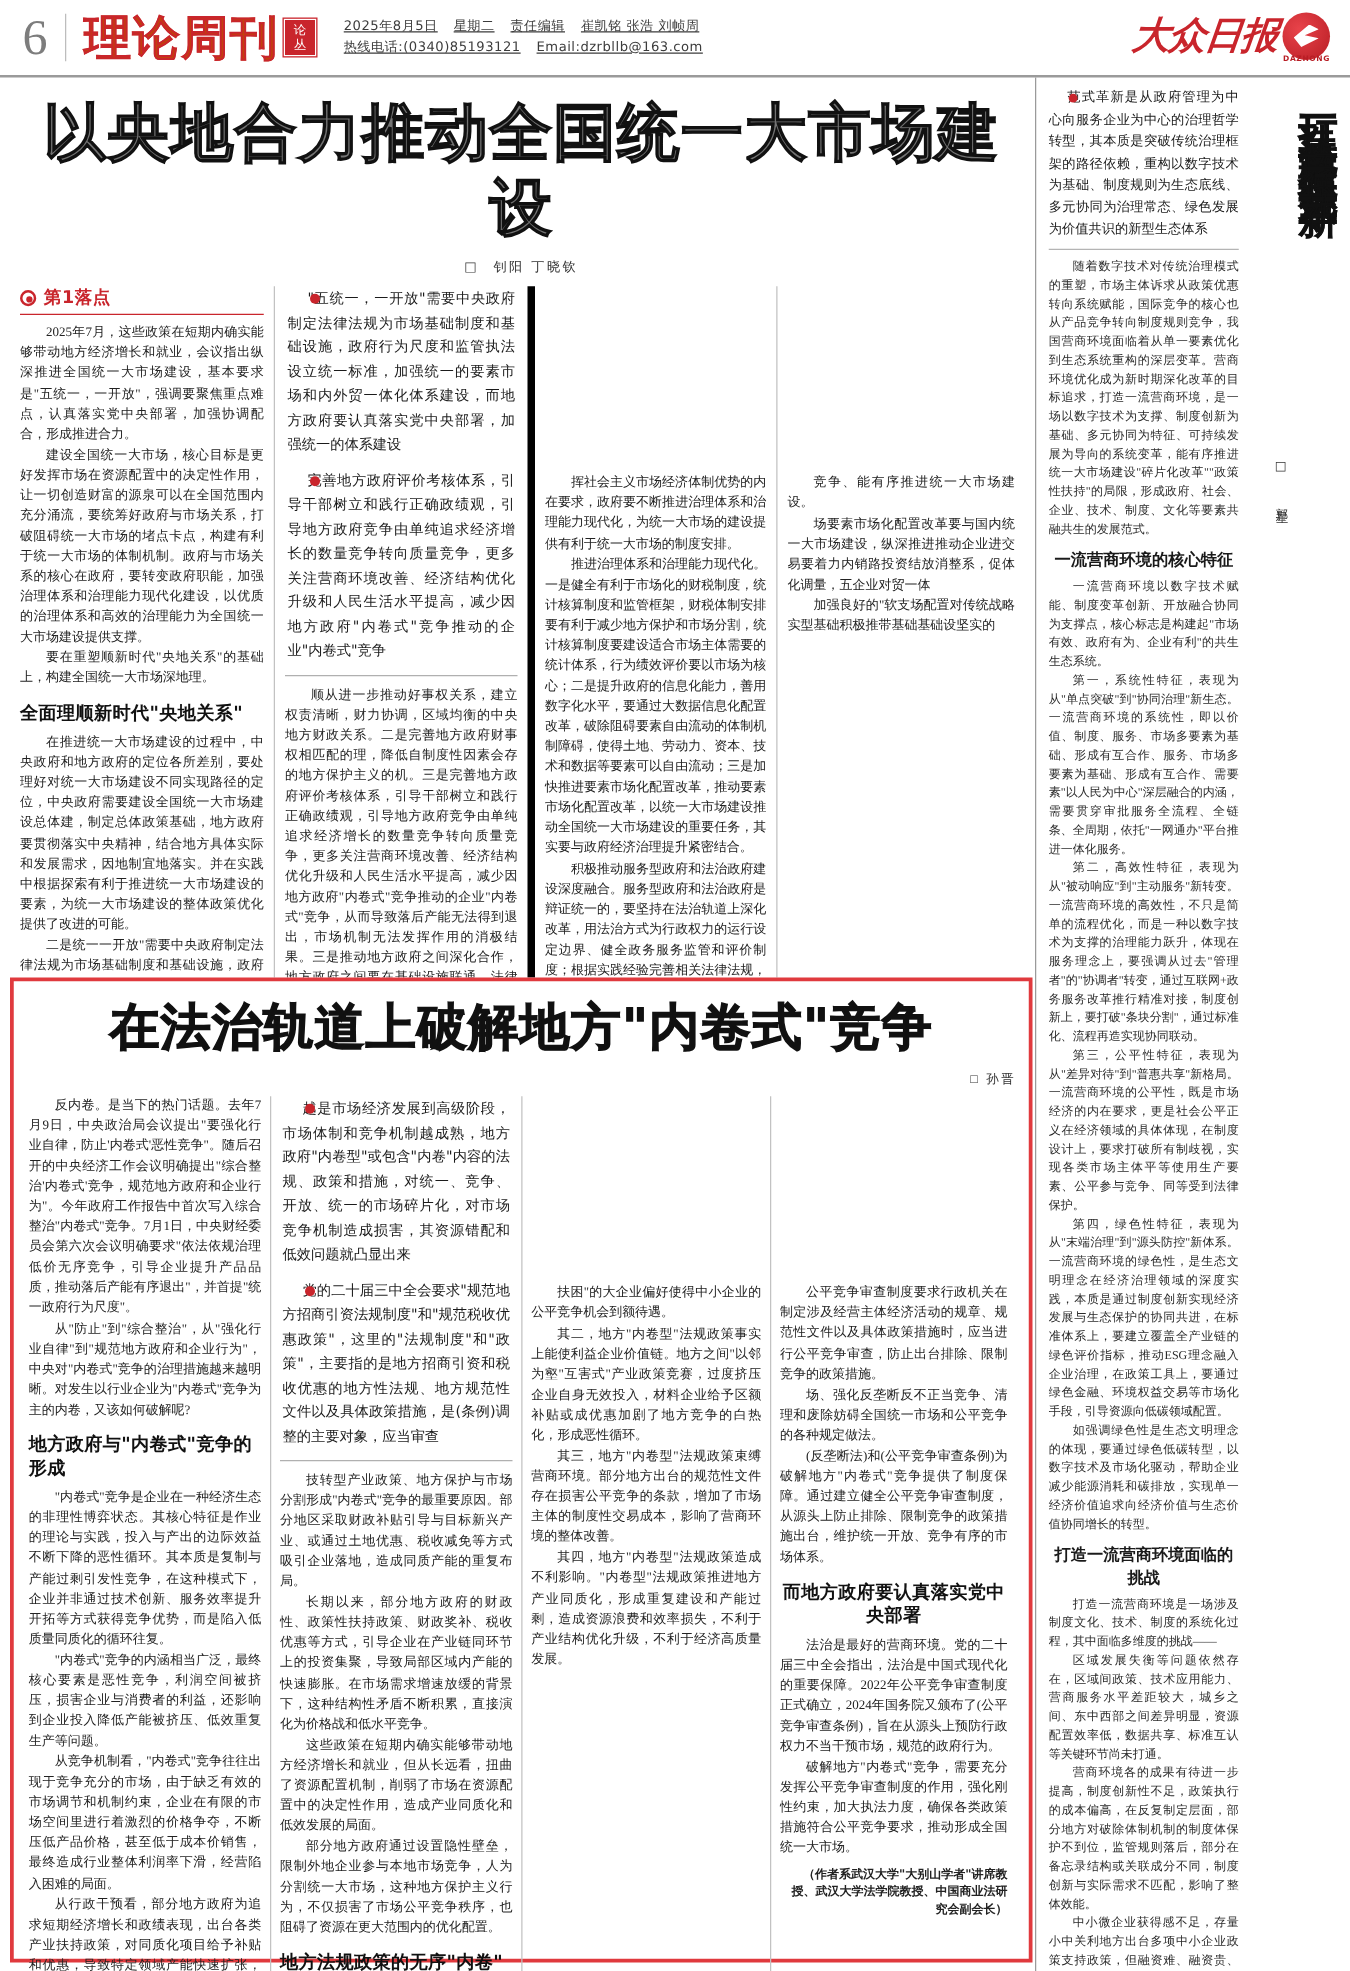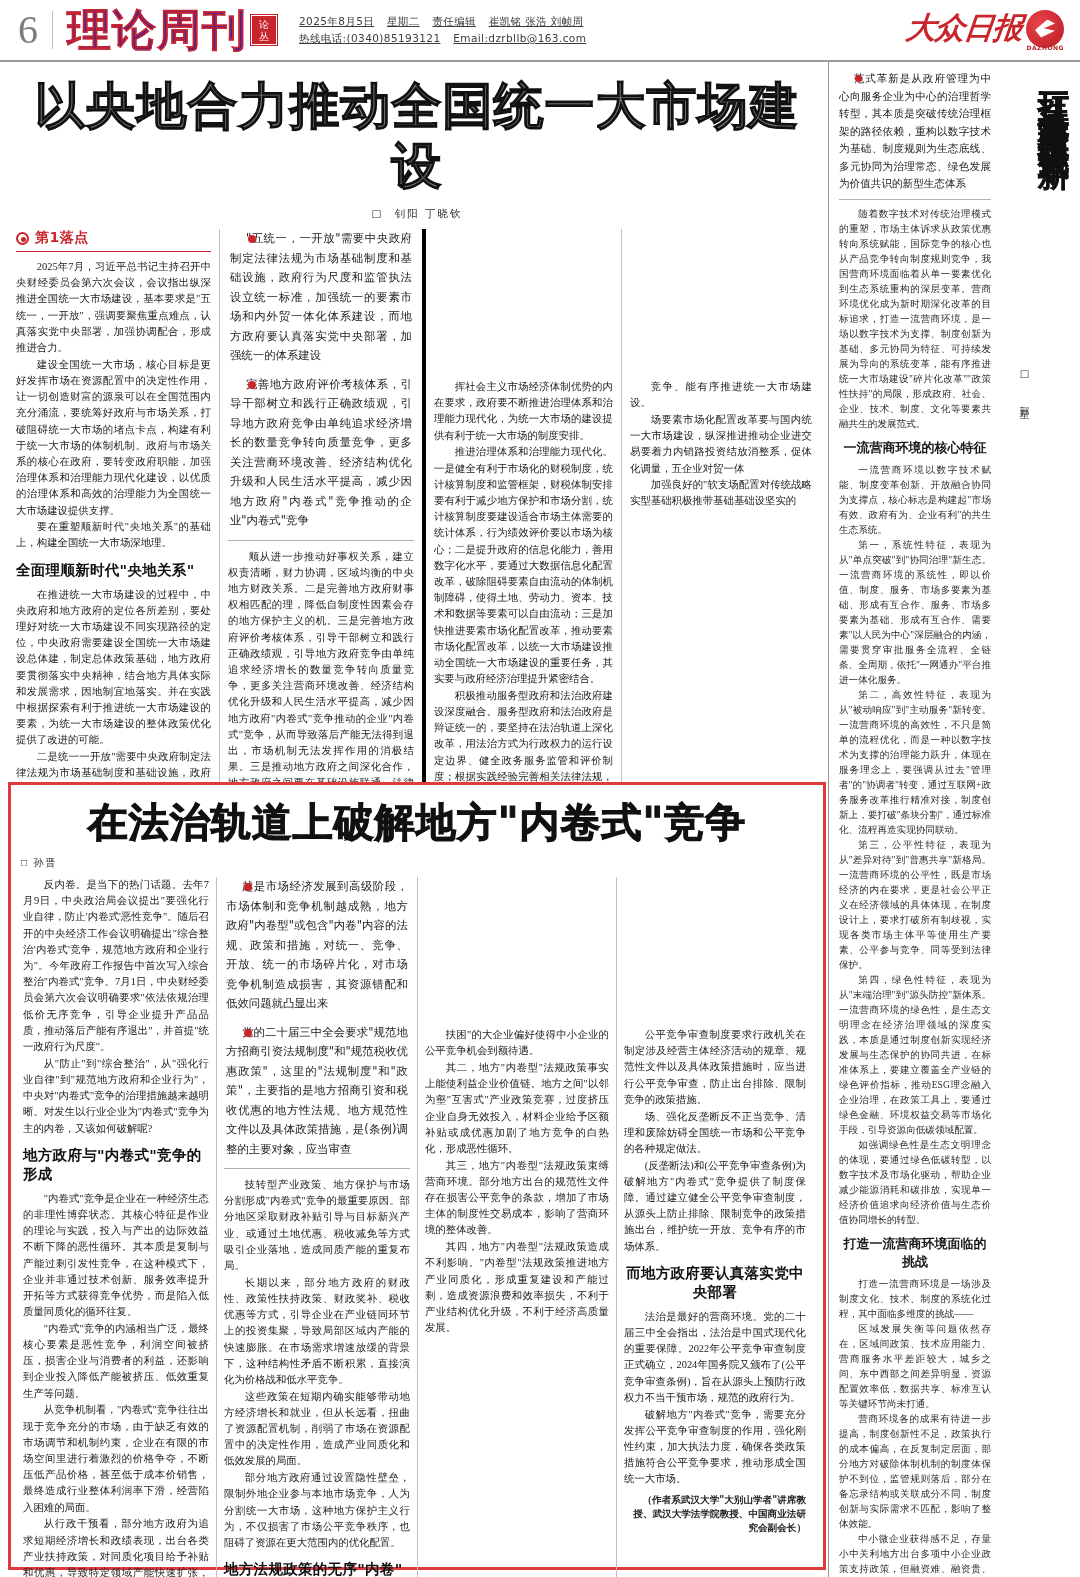--- a/index.html
+++ b/index.html
@@ -24,21 +24,21 @@
   .page-num {
     font-size:40px; color:#7d7d7d; font-weight:400;
     font-family:"Liberation Serif", serif;
     line-height:1; padding-right:14px;
   }
   .vrule { width:1px; height:38px; background:#bdbdbd; margin-right:14px; }
   .weekly-logo {
     display:flex; align-items:center; gap:4px;
   }
   .weekly-title {
-    font-size:44px; font-weight:bold; color:#4c1d95;
+    font-size:38px; font-weight:bold; color:#c2410c;
     letter-spacing:1px; line-height:1;
     font-family:"DejaVu Sans", sans-serif;
     -webkit-text-stroke:0.4px #c9252c;
   }
   .weekly-badge {
     width:26px; height:30px; background:#c9252c; color:#fff;
     font-size:10px; line-height:12px; text-align:center;
     padding-top:2px; font-family:"DejaVu Sans", sans-serif;
     display:flex; flex-direction:column; justify-content:center;
     border:1px solid #fff; outline:1px solid #c9252c;
@@ -94,21 +94,21 @@
     text-align:center; font-size:10.5px; color:#333;
     margin:11px 0 8px 0; letter-spacing:2px;
     font-family:"DejaVu Sans", sans-serif;
   }
   .byline .sq { margin-right:6px; }
 
   .cols3 { display:flex; gap:0; }
   .col { padding:0 8px; }
   .col.c1 { width:206px; padding-left:2px; }
   .col.c2 { width:204px; border-left:1px solid #c2c2c2;}
-  .col.c3 { width:200px; border-left:4px solid #000000;}
+  .col.c3 { width:200px; border-left:6px solid #000000;}
   .col.c4 { width:200px; border-left:1px solid #c2c2c2;}
 
   .dot-head {
     display:flex; align-items:center; gap:6px;
     border-bottom:1.5px solid #c9252c; padding-bottom:4px; margin-bottom:7px;
   }
   .dot-head .spiral {
     width:13px; height:13px; border-radius:50%;
     border:2px solid #c9252c; position:relative; flex:none;
   }
@@ -193,23 +193,23 @@
     border:3px solid #e03a3e; padding:10px 10px 6px 10px;
     background:#fff;
   }
   .headline2 {
     font-size:40px; font-weight:bold; text-align:center;
     letter-spacing:1px; line-height:50px; color:#111;
     font-family:"DejaVu Sans", sans-serif;
     -webkit-text-stroke:1px #111; margin:2px 0 0 0;
   }
   .byline2 {
-    text-align:left; font-size:10px; color:#333;
+    text-align:right; font-size:10px; color:#333;
     margin:9px 0 7px 0; letter-spacing:2px;
-    font-family:Liberation Serif, serif;
+    font-family:Liberation Sans, sans-serif;
   }
   .art2-cols { display:flex; }
   .a2col { padding:0 7px; }
   .a2col.k1 { width:196px; padding-left:2px; }
   .a2col.k2 { width:202px; border-left:1px solid #c2c2c2; }
   .a2col.k3 { width:200px; border-left:1px solid #c2c2c2; }
   .a2col.k4 { width:198px; border-left:1px solid #c2c2c2; }
 
   .credit {
     font-size:9.6px; text-align:right; font-weight:bold;
@@ -258,21 +258,21 @@
       <span>钊阳  丁晓钦</span>
     </div>
 
     <div class="cols3">
 
       <div class="col c1">
         <div class="dot-head">
           <span class="spiral"></span>
           <span class="txt">第1落点</span>
         </div>
-        <p class="body">2025年7月，习近平总书记主持召开中央财经委员会第六次会议，会议指出纵深推进全国统一大市场建设，基本要求是"五统一，一开放"，强调要聚焦重点难点，认真落实党中央部署，加强协调配合，形成推进合力。</p>
+        <p class="body">2025年7月，这些政策在短期内确实能够带动地方经济增长和就业，会议指出纵深推进全国统一大市场建设，基本要求是"五统一，一开放"，强调要聚焦重点难点，认真落实党中央部署，加强协调配合，形成推进合力。</p>
         <p class="body">建设全国统一大市场，核心目标是更好发挥市场在资源配置中的决定性作用，让一切创造财富的源泉可以在全国范围内充分涌流，要统筹好政府与市场关系，打破阻碍统一大市场的堵点卡点，构建有利于统一大市场的体制机制。政府与市场关系的核心在政府，要转变政府职能，加强治理体系和治理能力现代化建设，以优质的治理体系和高效的治理能力为全国统一大市场建设提供支撑。</p>
         <p class="body">要在重塑顺新时代"央地关系"的基础上，构建全国统一大市场深地理。</p>
         <div class="sub-head left">全面理顺新时代"央地关系"</div>
         <p class="body">在推进统一大市场建设的过程中，中央政府和地方政府的定位各所差别，要处理好对统一大市场建设不同实现路径的定位，中央政府需要建设全国统一大市场建设总体建，制定总体政策基础，地方政府要贯彻落实中央精神，结合地方具体实际和发展需求，因地制宜地落实。并在实践中根据探索有利于推进统一大市场建设的要素，为统一大市场建设的整体政策优化提供了改进的可能。</p>
         <p class="body">二是统一一开放"需要中央政府制定法律法规为市场基础制度和基础设施，政府行为尺度和监管执法设立统一标准，加强统一的要素市场和内外贸一体化体系建设，而地方政府要认真落实党中央部署，加强统一的体系建设。</p>
         <p class="body">2022年3月，中共中央国务院发布加快建设全国统一大市场的意见，并于2025年初公布全国统一大市场建设指引(试行)，范这次中央财经委员会第六次会议再明确指出统一大市场建设重点建设目标出部署，需要地方政府进一步聚焦重点问题加以落实，中央政府还需要贯彻好地方的作用和地方改革可能蕴含的有利于市场化的因素，并及时总结推广成功经验。近来，由于地方政府积极参与，形成了上下互动的格局，这为改革增添了动力。</p>
       </div>
 
       <div class="col c2">
         <div class="summary">

